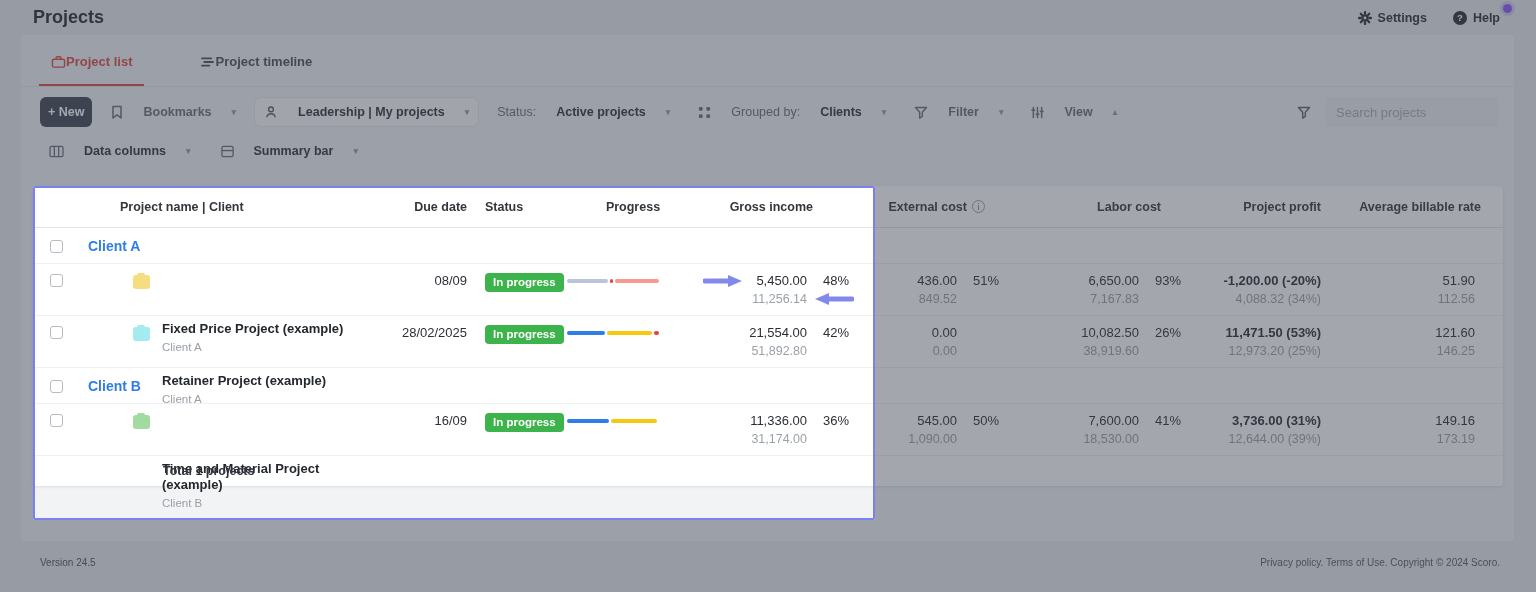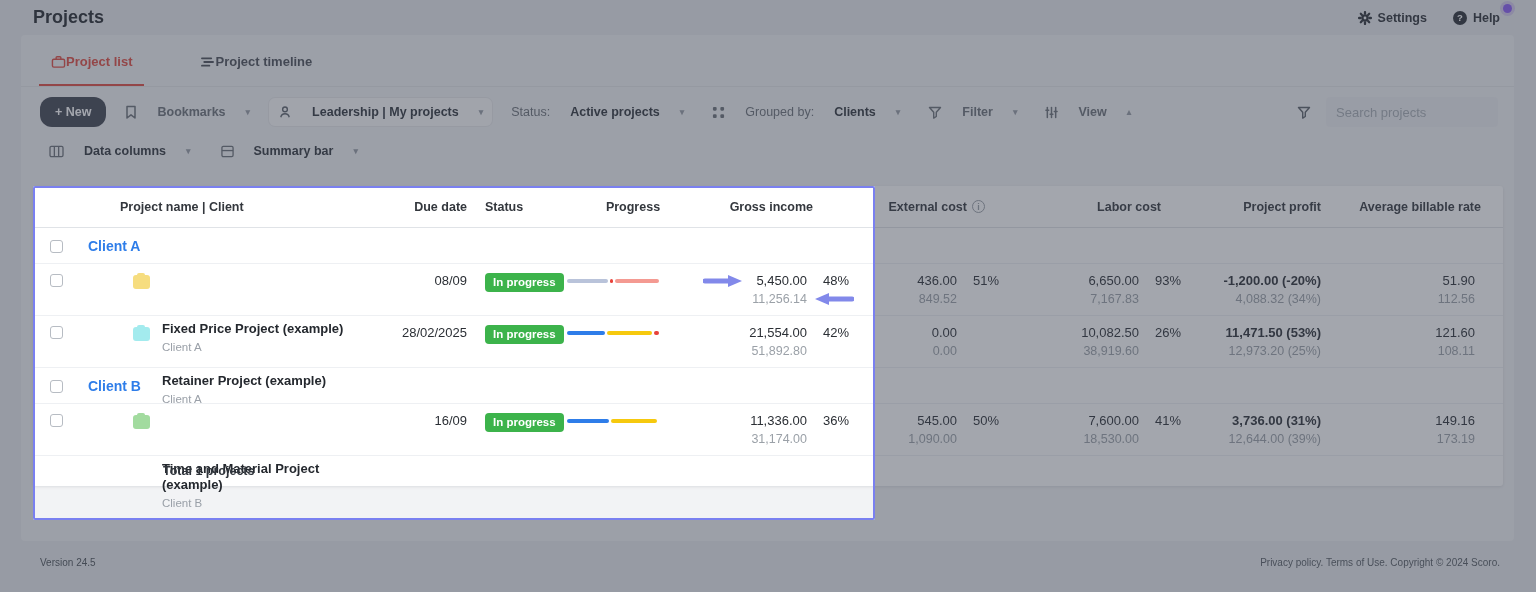--- a/index.html
+++ b/index.html
@@ -20,21 +20,21 @@
   
   .card { position:absolute; left:21px; right:22px; top:35px; height:506px; background:#f2f3f5; border-radius:4px; }
   .tabs { display:flex; align-items:flex-end; gap:44px; padding:0 0 0 18px; height:52px; border-bottom:1px solid #e4e6e9; }
   .tab { display:flex; align-items:center; font-size:13px; font-weight:700; color:#4a4f57; padding:0 12px 17px 12px; cursor:pointer; position:relative; }
   .tab.active { color:var(--accent_red); }
   .tab.active::after { content:""; position:absolute; left:0; right:0; bottom:0; height:2px; background:var(--accent_red); }
 
   
   .toolbar { display:flex; align-items:center; gap:10px; padding:10px 16px 6px 19px; }
   .toolbar2 { display:flex; align-items:center; gap:12px; padding:4px 16px 10px 19px; }
-  .btn-new { background:#3f4450; color:#fff; font-size:12.5px; font-weight:700; border:none; border-radius:12px; padding:8px 15px; cursor:pointer; }
+  .btn-new { background:#3f4450; color:#fff; font-size:12.5px; font-weight:700; border:none; border-radius:6px; padding:8px 8px; cursor:pointer; }
   .tbtn { display:flex; align-items:center; gap:20px; font-size:12.5px; font-weight:600; color:#6a7077; padding:7px 9px; border-radius:6px; cursor:pointer; background:transparent; border:none; }
   .tbtn .bold { font-weight:700; color:#2f343b; }
   .tbtn.pill { background:#fbfbfc; box-shadow:0 0 0 1px rgba(0,0,0,.04); color:#2f343b; font-weight:700; }
   .chev { font-size:9px; color:#969ca4; }
   .prefix { font-weight:400; color:#6a7077; }
   .search-zone { margin-left:auto; display:flex; align-items:center; gap:8px; }
   .funnel-btn { width:28px; height:28px; border-radius:4px; display:flex; align-items:center; justify-content:center; background:transparent; border:none; cursor:pointer; }
   .search-input { width:172px; height:30px; background:#edeff2; border:none; border-radius:4px; padding:0 10px; font-size:13px; color:#2b2f35; font-family:inherit; }
   .search-input::placeholder { color:#a7adb4; }
 
@@ -347,21 +347,21 @@
       </div>
       <div class="c-pct">
           <div class="main">26%</div>
         </div>
       <div class="c-profit">
         <div class="main bold-main">11,471.50 (53%)</div>
         <div class="sub">12,973.20 (25%)</div>
       </div>
       <div class="c-rate">
         <div class="main">121.60</div>
-        <div class="sub">108.11</div>
+        <div class="sub">146.25</div>
       </div>
     </div>
 
 
     <div class="trow grow">
       <div class="c-check">
           <span class="checkbox"></span>
         </div>
       <div class="client-link">Client B</div>
     </div>

